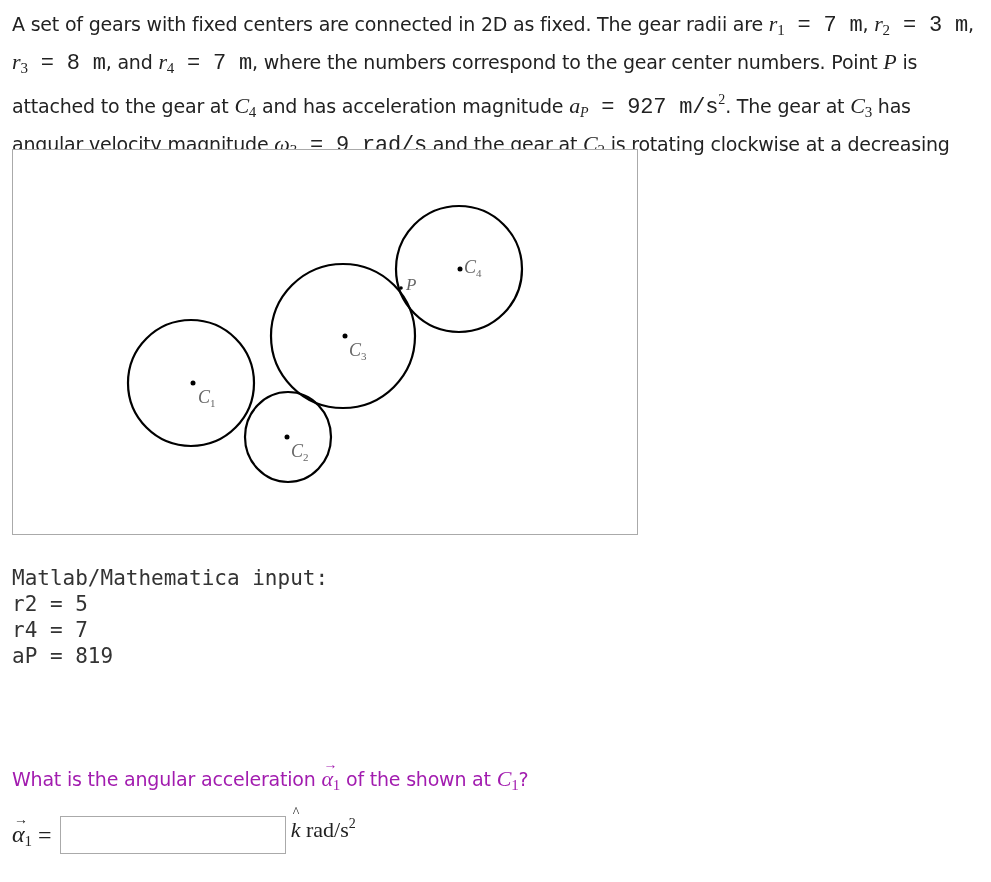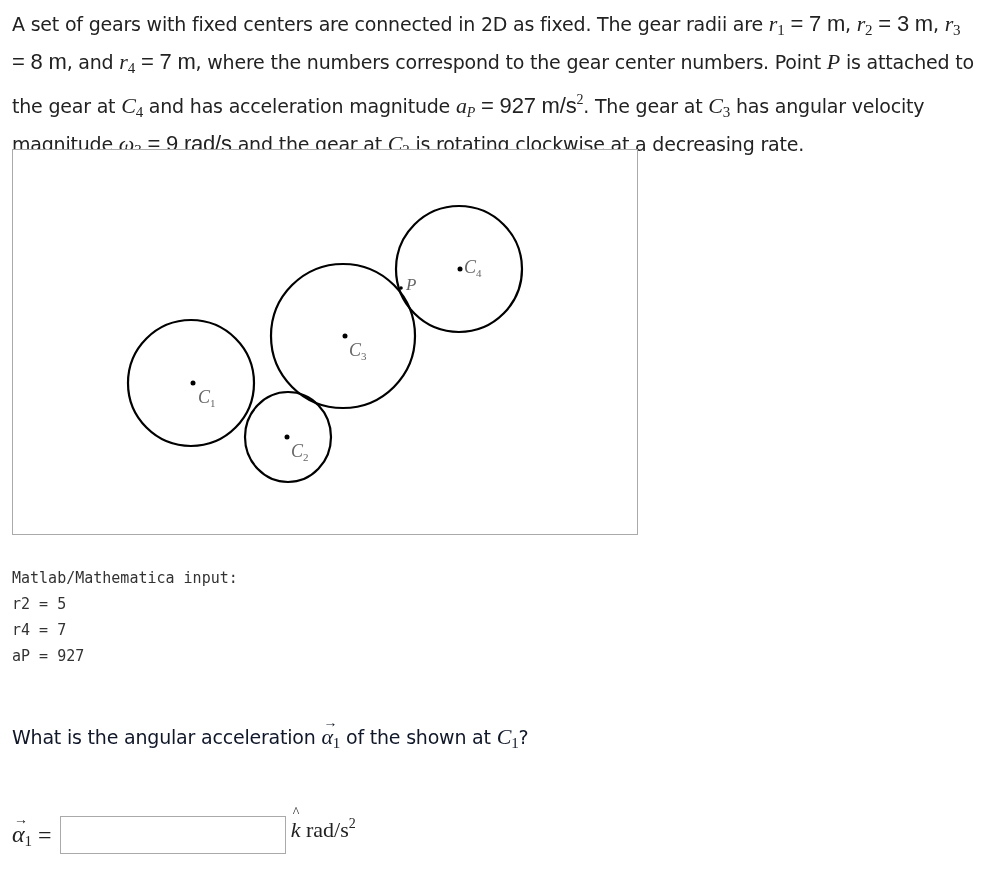--- a/index.html
+++ b/index.html
@@ -6,38 +6,38 @@
   body {
     width: 991px; height: 882px; position: relative; overflow: hidden;
     font-family: "DejaVu Sans", "Liberation Sans", sans-serif;
     color: #222222;
   }
   .problem {
     position: absolute; left: 12px; top: 8px; width: 965px;
     font-size: 19px; line-height: 31px; color: #222;
     letter-spacing: -0.2px;
   }
-  .m { font-family: Liberation Sans, sans-serif; font-size: 22px; }
+  .m { font-family: Liberation Mono, monospace; font-size: 22px; }
   .mi { font-family: "Liberation Serif", "DejaVu Serif", serif; font-style: italic; font-size: 22px; }
   .sub { font-family: "Liberation Serif", "DejaVu Serif", serif; font-size: 15px; vertical-align: -4px; font-style: normal; }
   .subi { font-family: "Liberation Serif", "DejaVu Serif", serif; font-size: 14px; vertical-align: -4px; font-style: italic; }
   .sup { font-family: "Liberation Serif", "DejaVu Serif", serif; font-size: 14px; vertical-align: 9px; }
   .figure {
     position: absolute; left: 12px; top: 149px; width: 626px; height: 386px;
     border: 1px solid #aaaaaa; background: #fff; box-sizing: border-box;
   }
   .figure svg { position: absolute; left: 0; top: 0; }
   .code-block {
     position: absolute; left: 12px; top: 565px;
     font-family: "DejaVu Sans Mono", "Liberation Mono", monospace;
-    font-size: 15px; color: #333;
+    font-size: 21px; color: #333;
   }
   .code-line { height: 26px; line-height: 26px; white-space: pre; }
   .question {
-    position: absolute; left: 12px; top: 724px; font-size: 19px; color: #0f172a;
+    position: absolute; left: 12px; top: 766px; font-size: 19px; color: #a21caf;
     letter-spacing: -0.2px;
   }
   .answer-row {
     position: absolute; left: 12px; top: 815px; height: 40px;
     display: flex; align-items: center;
   }
   .alpha-label { font-family: "Liberation Serif", "DejaVu Serif", serif; font-style: italic; font-size: 24px; position: relative; }
   .vec-arrow { position: absolute; left: 2px; top: -9px; font-size: 14px; font-style: normal; }
   .eq { font-family: "Liberation Serif", "DejaVu Serif", serif; font-size: 24px; margin: 0 8px 0 6px; }
   .answer-input {
@@ -78,21 +78,21 @@
       <text x="463" y="272" font-size="18">C<tspan font-size="11" font-style="normal" dy="4">4</tspan></text>
       <text x="405" y="289" font-size="17">P</text>
     </g>
   </svg>
 </div>
 
 <div class="code-block">
   <div class="code-line">Matlab/Mathematica input:</div>
   <div class="code-line">r2 = 5</div>
   <div class="code-line">r4 = 7</div>
-  <div class="code-line">aP = 927</div>
+  <div class="code-line">aP = 819</div>
 </div>
 
 <div class="question">
   <span>What is the angular acceleration </span><span class="mi" style="position:relative"><span class="vec-arrow">→</span><span>α</span></span><span class="sub">1</span><span> of the shown at </span><span class="mi">C</span><span class="sub">1</span><span>?</span>
 </div>
 
 <div class="answer-row">
   <span class="alpha-label"><span class="vec-arrow">→</span><span>α</span><span class="sub">1</span></span>
   <span class="eq">=</span>
   <input class="answer-input" type="text" value="" style="">

